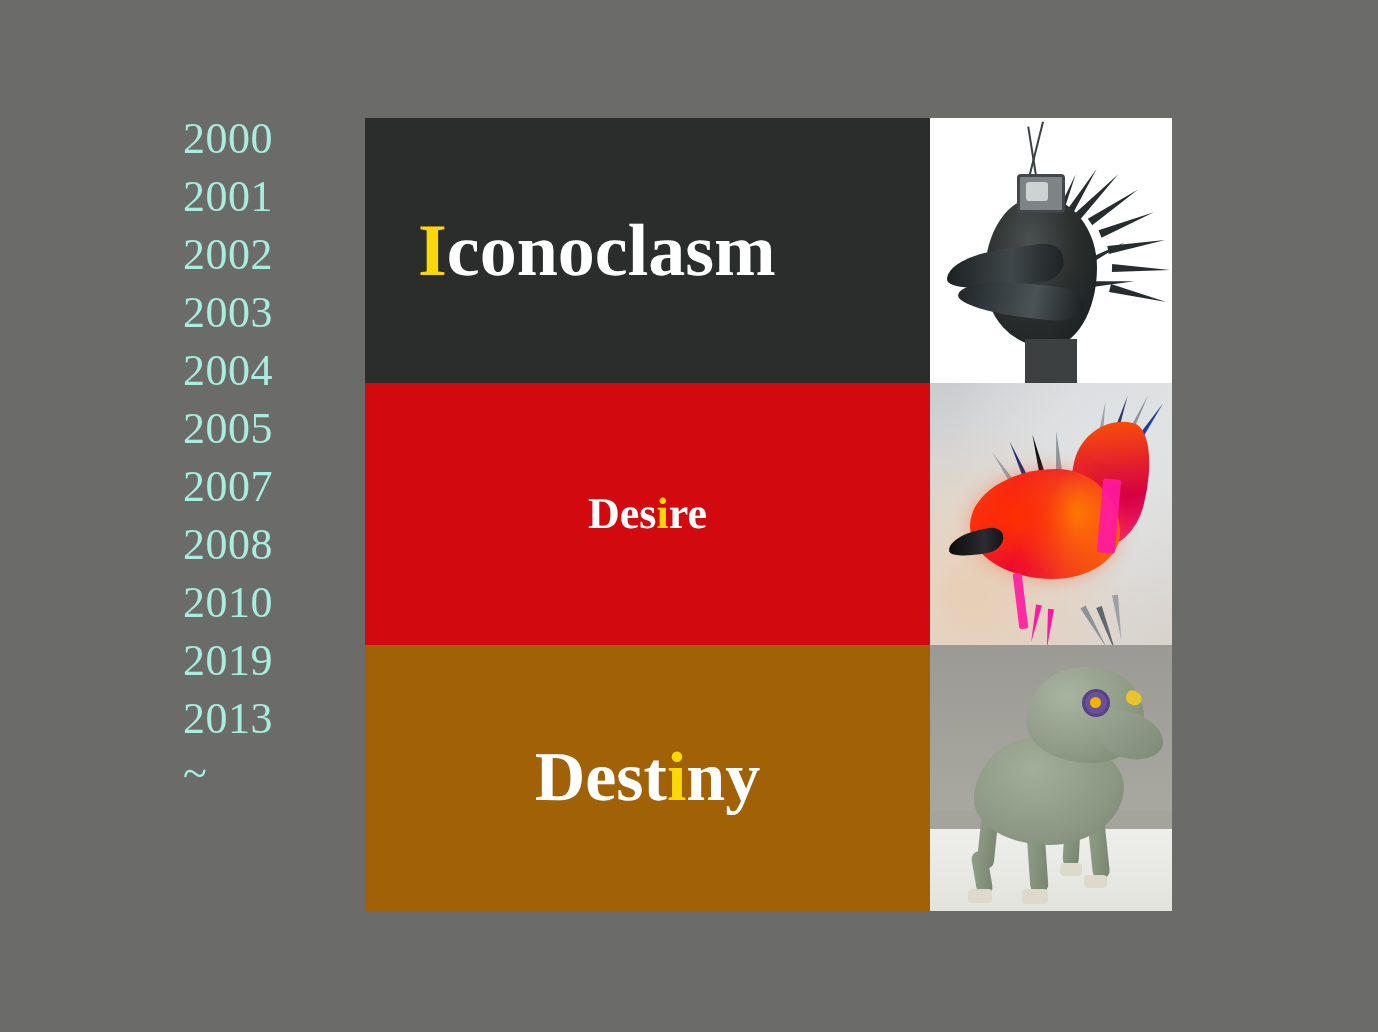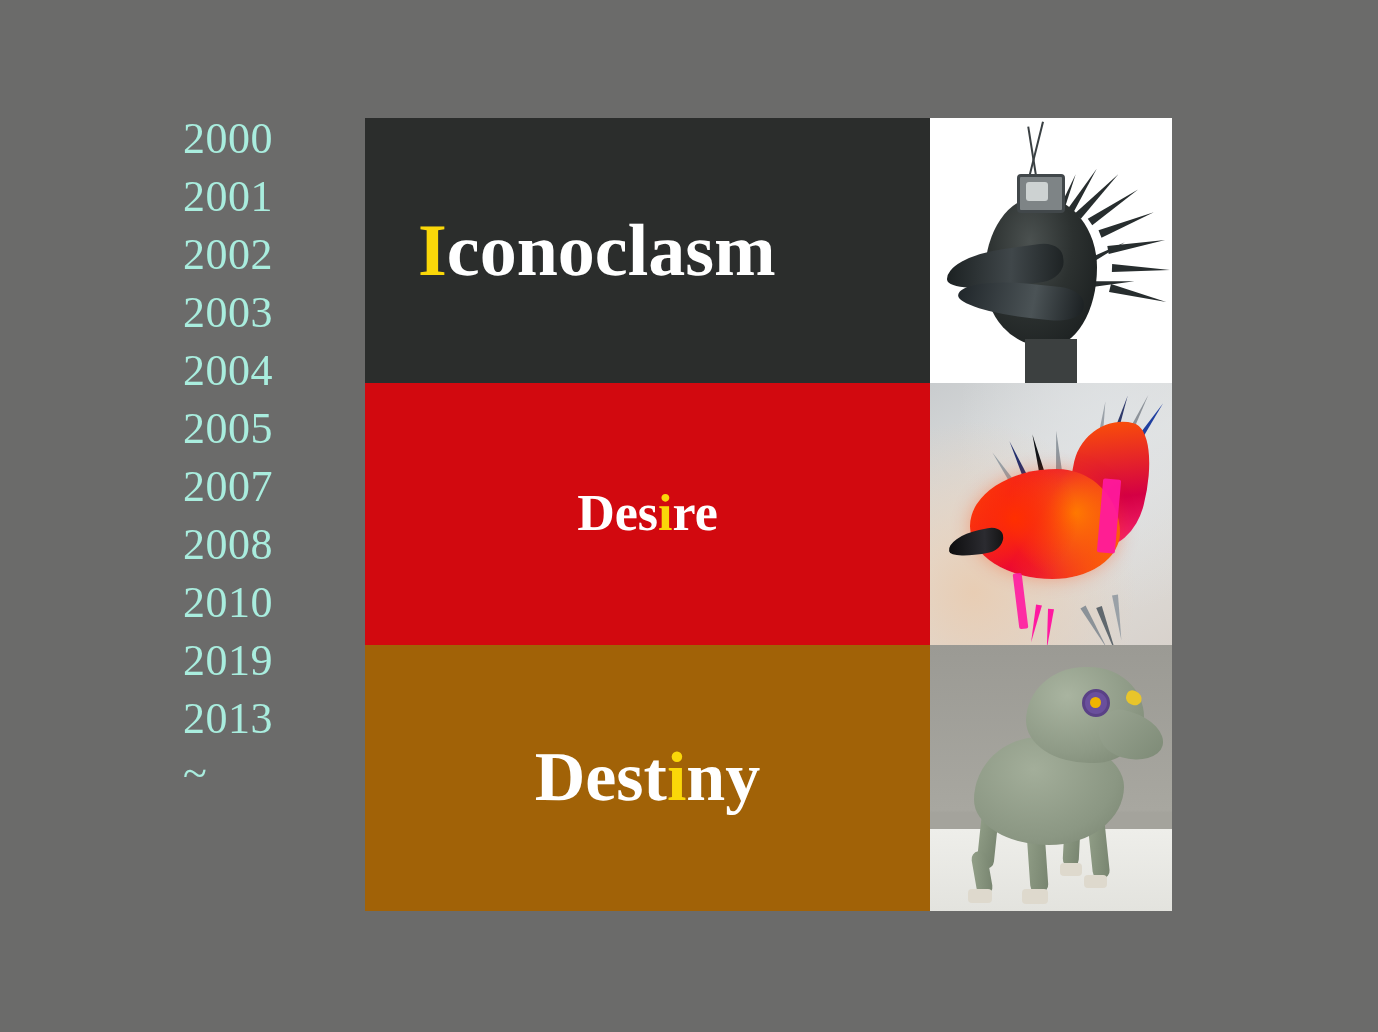--- a/index.html
+++ b/index.html
@@ -49,21 +49,21 @@
     font-family:"Liberation Serif", serif;
     font-weight:bold;
     color:#ffffff;
     line-height:1;
     white-space:nowrap;
     text-rendering:geometricPrecision;
   }
   .band-iconoclasm{background:#2b2d2c;}
   .band-iconoclasm .title{font-size:74px;letter-spacing:0px;text-align:left;padding-left:53px;}
   .band-desire{background:#d2090f;}
-  .band-desire .title{font-size:52px;}
+  .band-desire .title{font-size:44px;}
   .band-destiny{background:#a16207;}
   .band-destiny .title{font-size:70px;}
   .hl{color:#fad709;}
 
   
   .art{position:relative;overflow:hidden;}
 
   
   .art1{background:#ffffff;}
   .a1-plinth{

